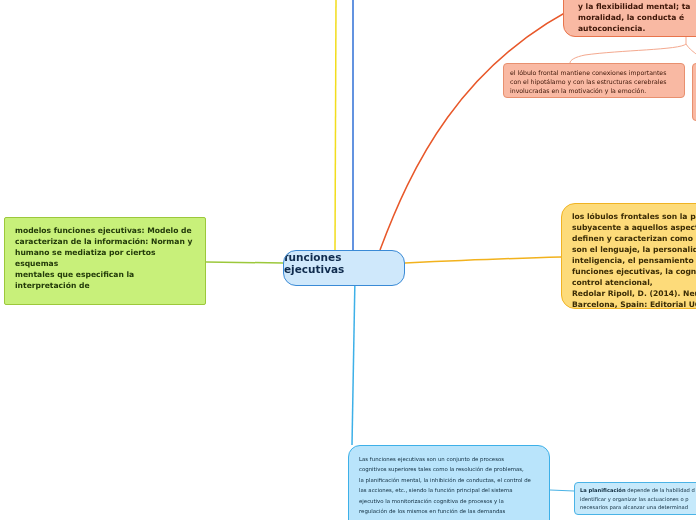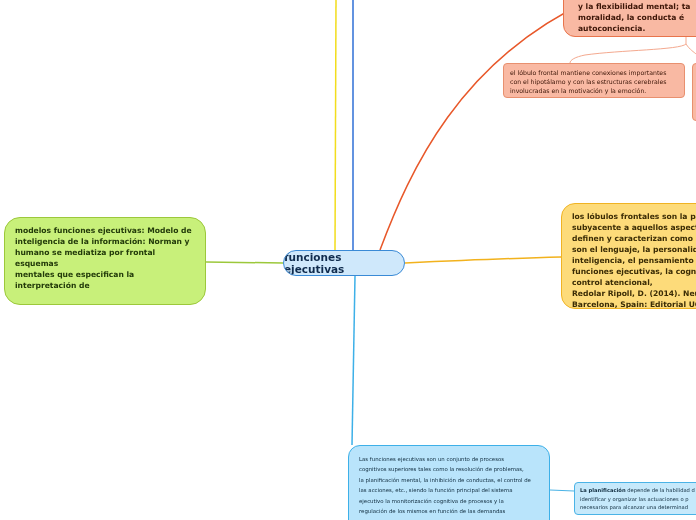--- a/index.html
+++ b/index.html
@@ -8,28 +8,28 @@
     background: #ffffff;
     font-family: "DejaVu Sans", sans-serif;
   }
   svg.links { position: absolute; left: 0; top: 0; width: 696px; height: 520px; }
   .node {
     position: absolute; box-sizing: border-box;
     font-family: "DejaVu Sans", sans-serif;
     overflow: hidden;
   }
   .central {
-    left: 283px; top: 250px; width: 122px; height: 26px;
+    left: 283px; top: 250px; width: 122px; height: 36px;
     background: #cfe8fb; border: 1.5px solid #3a8ad6; border-radius: 13px;
     color: #0f2b4d; font-size: 10.5px; font-weight: 600;
-    display: flex; align-items: flex-end; justify-content: center;
+    display: flex; align-items: flex-start; justify-content: center;
   }
   .green {
     left: 4px; top: 217px; width: 202px; height: 88px;
-    background: #c8f07a; border: 1px solid #9cc83b; border-radius: 16px;
+    background: #c8f07a; border: 1px solid #9cc83b; border-radius: 2px;
     padding: 7px 10px; color: #233b0a; font-size: 7.6px; font-weight: 600; line-height: 11px;
   }
   .yellow {
     left: 561px; top: 203px; width: 150px; height: 106px;
     background: #fddb7a; border: 1px solid #f0b323; border-radius: 14px;
     padding: 7px 10px; color: #3b2c05; font-size: 7.6px; font-weight: 600; line-height: 11px;
     white-space: nowrap;
   }
   .orange-top {
     left: 563px; top: -20px; width: 150px; height: 57px;
@@ -82,22 +82,22 @@
 
   <path d="M550 490 L574 491" stroke="#4ab3e6" stroke-width="1" fill="none"></path>
 </svg>
 
 <div class="node central">
   <span>funciones ejecutivas</span>
 </div>
 
 <div class="node green">
   <span class="line">modelos funciones ejecutivas: Modelo de</span>
-  <span class="line">inteligencia de la información: Norman y</span>
-  <span class="line">humano se mediatiza por frontal esquemas</span>
+  <span class="line">caracterizan de la información: Norman y</span>
+  <span class="line">humano se mediatiza por ciertos esquemas</span>
   <span class="line">mentales que especifican la interpretación de</span>
 
 </div>
 
 <div class="node yellow">
   <span class="line">los lóbulos frontales son la parte</span>
   <span class="line">subyacente a aquellos aspectos q</span>
   <span class="line">definen y caracterizan como hum</span>
   <span class="line">son el lenguaje, la personalidad,</span>
   <span class="line">inteligencia, el pensamiento abst</span>

